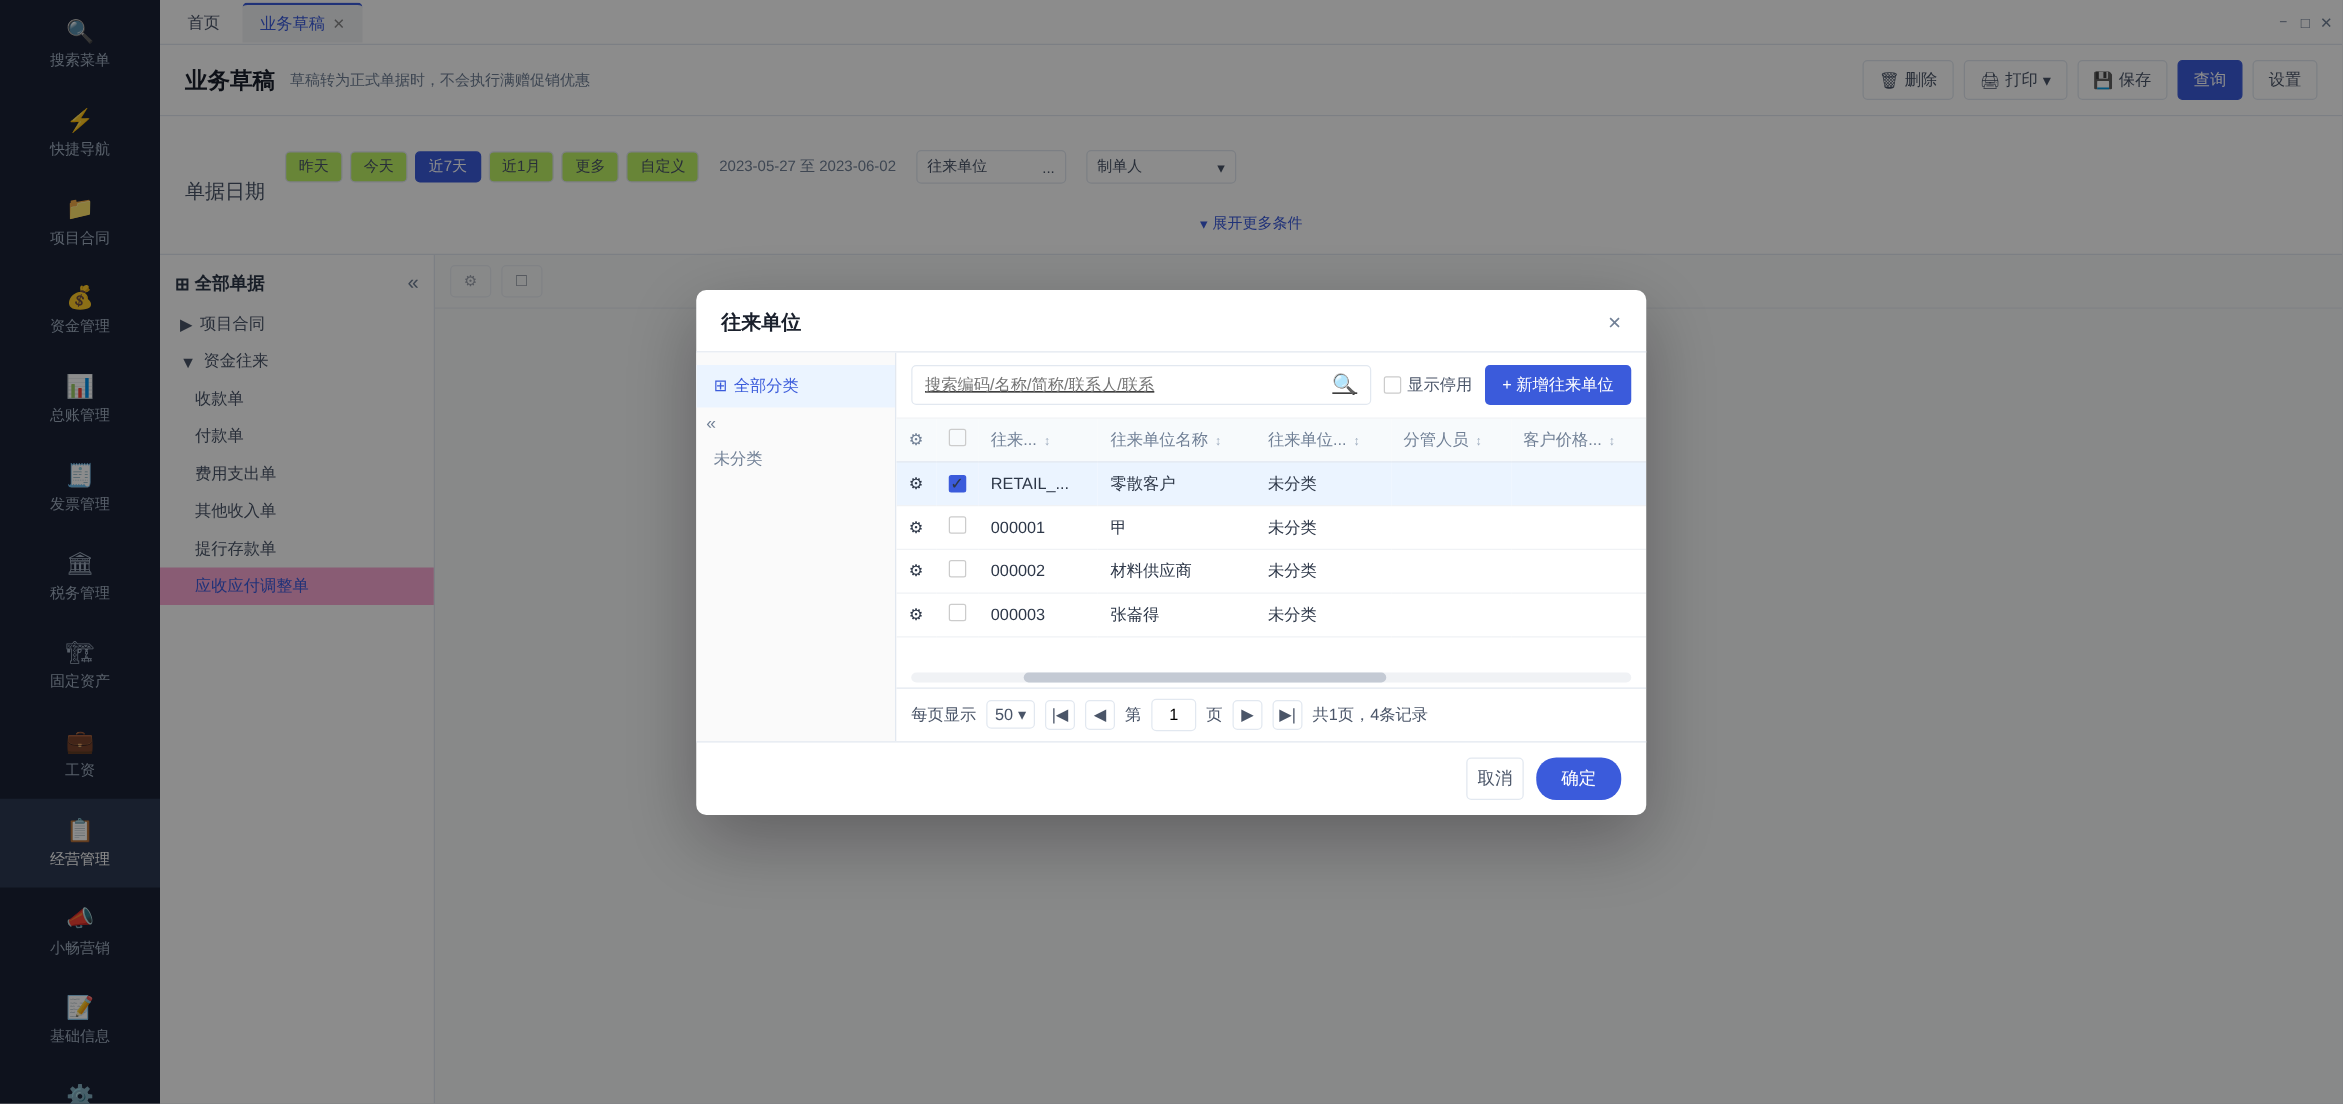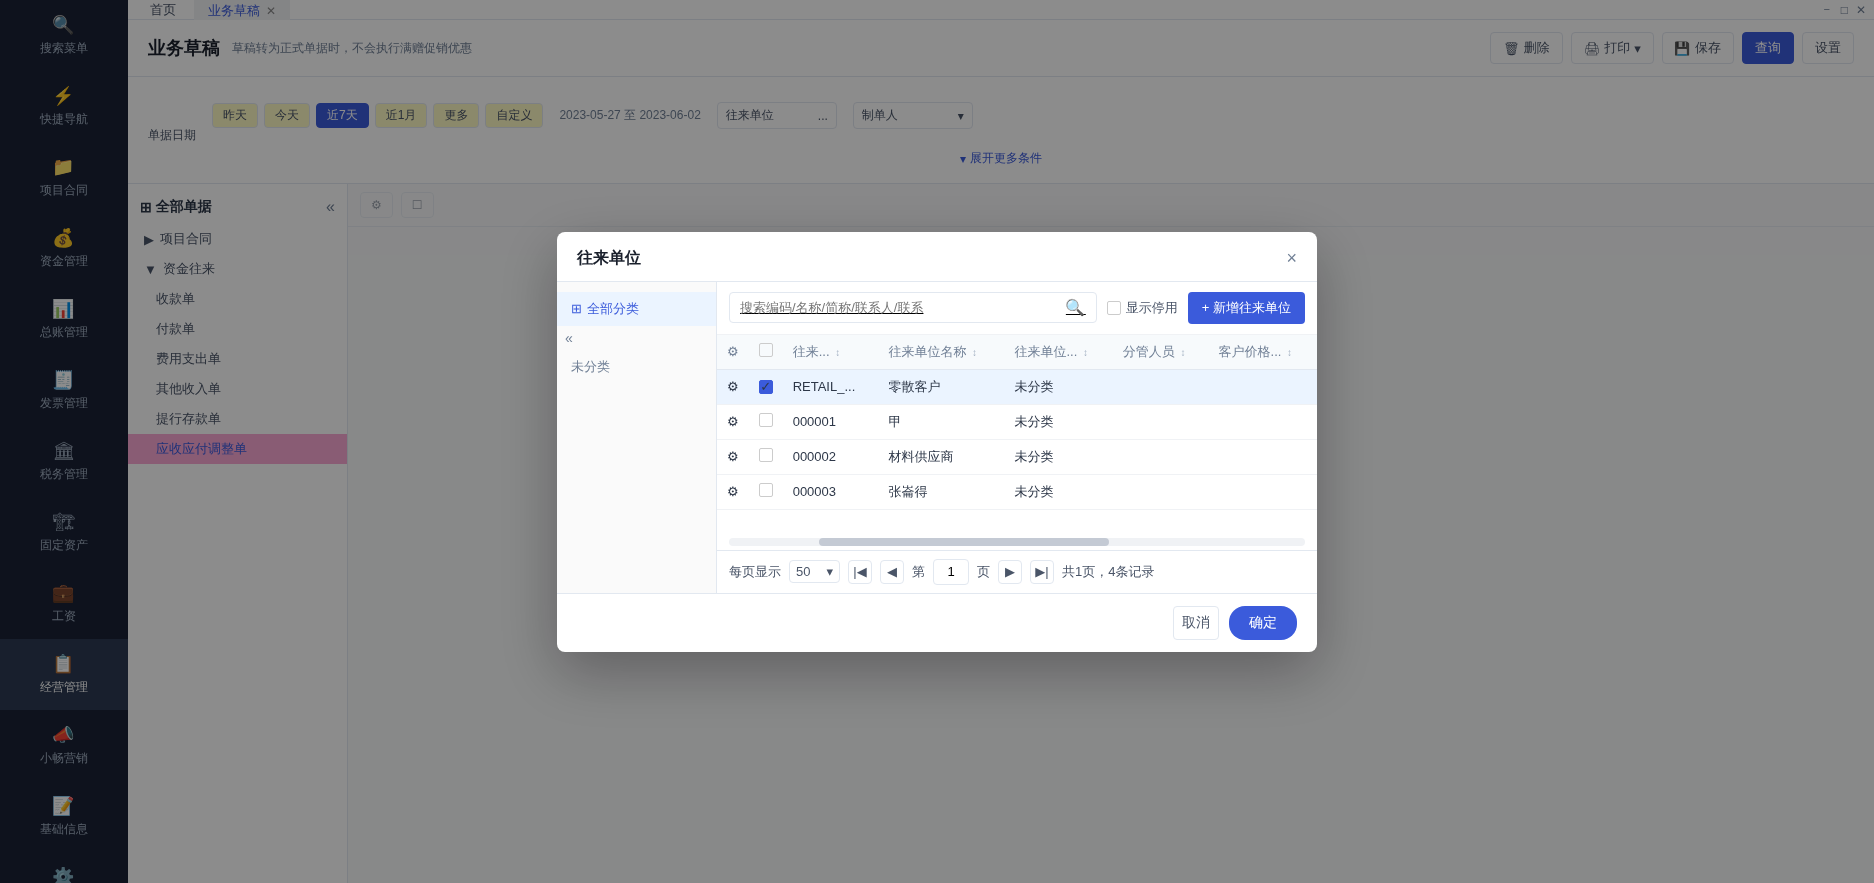--- a/index.html
+++ b/index.html
@@ -36,21 +36,21 @@
       flex-direction: column;
       height: 883px;
       overflow: hidden;
     }
 
     
     .tab-bar {
       background: #fff;
       display: flex;
       align-items: center;
-      height: 20px;
+      height: 36px;
       border-bottom: 1px solid #e2e8f0;
       padding: 0 8px;
       gap: 4px;
     }
     .tab {
       display: flex;
       align-items: center;
       padding: 6px 14px;
       font-size: 13px;
       cursor: pointer;
@@ -93,24 +93,24 @@
     }
     .btn-header.primary { background: #3b5bdb; color: #fff; border-color: #3b5bdb; }
 
     
     .filter-bar {
       background: #fff;
       padding: 10px 20px;
       border-bottom: 1px solid #e2e8f0;
     }
     .filter-row { display: flex; align-items: center; gap: 16px; flex-wrap: wrap; }
-    .filter-label { font-size: 12px; color: #4a5568; white-space: nowrap; margin-top: 40px; }
+    .filter-label { font-size: 16px; color: #4a5568; white-space: nowrap; margin-top: 40px; }
     .filter-tags { display: flex; gap: 6px; align-items: center; }
     .filter-tag {
-      padding: 3px 10px; border-radius: 4px; font-size: 12px; cursor: pointer; color: #4a5568; background: #fef9c3;
+      padding: 3px 10px; border-radius: 4px; font-size: 12px; cursor: pointer; color: #4a5568; background: #bef264;
       border: 1px solid #e2e8f0;
     }
     .filter-tag.active { background: #3b5bdb; color: #fff; border-color: #3b5bdb; }
     .filter-date { font-size: 12px; color: #718096; }
     .filter-select {
       display: flex; align-items: center; border: 1px solid #e2e8f0; border-radius: 4px; padding: 4px 8px;
       font-size: 12px; min-width: 120px; cursor: pointer; background: #fff; color: #4a5568;
     }
     .expand-more {
       display: flex; align-items: center; justify-content: center; gap: 4px;
@@ -217,21 +217,21 @@
     .modal-table td { padding: 8px 10px; border-bottom: 1px solid #f0f2f5; color: #2d3748; }
     .modal-table tr.selected td { background: #ebf4ff; }
 
     
     .modal-pagination {
       display: flex; align-items: center; padding: 8px 12px; gap: 8px; border-top: 1px solid #e2e8f0;
       font-size: 13px; color: #4a5568; justify-content: flex-start;
     }
     .page-select {
       display: flex; align-items: center; border: 1px solid #e2e8f0; border-radius: 4px;
-      padding: 3px 6px; gap: 16px; cursor: pointer;
+      padding: 3px 6px; gap: 4px; cursor: pointer;
     }
     .page-btn {
       width: 24px; height: 24px; display: flex; align-items: center; justify-content: center;
       border: 1px solid #e2e8f0; border-radius: 4px; cursor: pointer; color: #4a5568; background: #fff;
     }
     .page-input {
       width: 36px; height: 26px; border: 1px solid #e2e8f0; border-radius: 4px;
       text-align: center; font-size: 13px; outline: none;
     }
 

